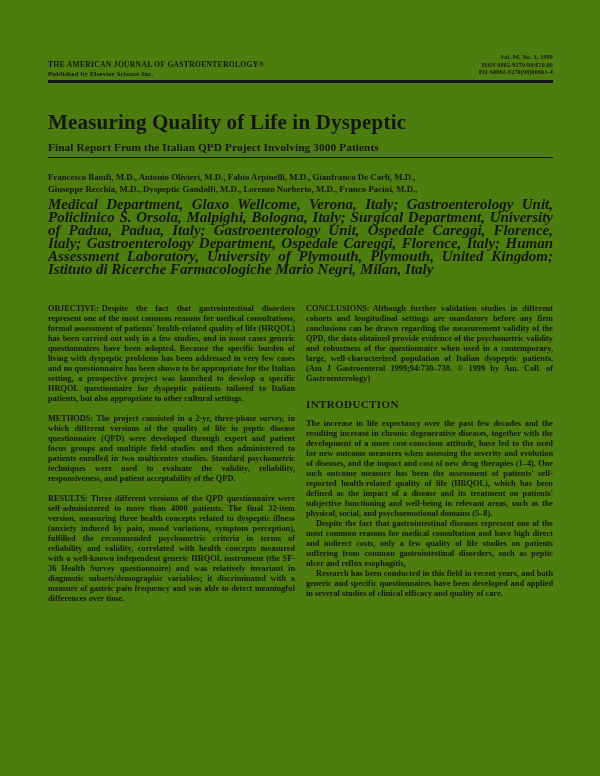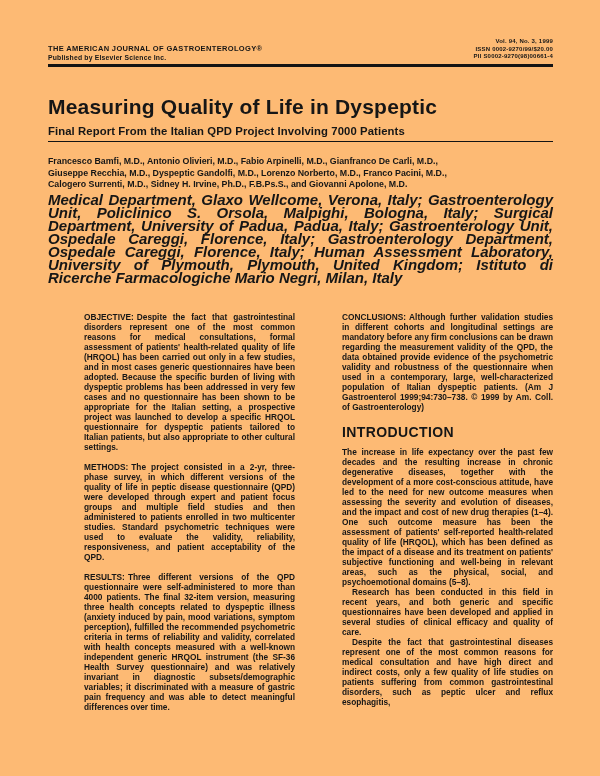--- a/index.html
+++ b/index.html
@@ -1,24 +1,24 @@
 <!DOCTYPE html>
 <html><head>
 <meta charset="utf-8">
 <style>
   html, body { margin: 0; padding: 0; background: #ffffff; }
   .sheet {
     position: relative;
     width: 600px;
     height: 776px;
     box-sizing: border-box;
-    padding: 38px 47px 0 48px;
-    background: #fdba74;
+    padding: 54px 47px 0 48px;
+    background: #4d7c0f;
     color: #161616;
-    font-family: Liberation Sans, sans-serif;
+    font-family: Liberation Serif, serif;
     overflow: hidden;
   }
 
   
   .journal-header { display: flex; justify-content: space-between; align-items: flex-end; }
   .jh-name { font-size: 7.5px; font-weight: bold; letter-spacing: .35px; }
   .jh-pub  { font-size: 6.8px; font-weight: bold; margin-top: 1px; letter-spacing: .2px; }
   .jh-right { text-align: right; font-size: 6px; font-weight: bold; line-height: 7.6px; letter-spacing: .2px; }
   .rule-thick { height: 3px; background: #141414; margin-top: 3px; }
 
@@ -31,24 +31,24 @@
   
   .authors { margin-top: 14px; font-size: 8.8px; font-weight: bold; line-height: 11.3px; }
   .affiliations {
     margin-top: 3px;
     font-size: 15px; font-weight: bold; font-style: italic;
     line-height: 13px; text-align: justify;
   }
 
   
   .columns { display: flex; gap: 11px; margin-top: 28px; }
-  .col { width: 247px; font-size: 8.3px; line-height: 10px; text-align: justify; font-weight: bold; margin-left: 36px; }
+  .col { width: 247px; font-size: 8.3px; line-height: 10px; text-align: justify; font-weight: bold; }
   p.abs { margin: 0 0 10px 0; }
   .runin { margin-right: 3px; }
-  h2.section { font-size: 14px; font-weight: bold; letter-spacing: .4px; margin: 15px 0 10px 0; }
+  h2.section { font-size: 11px; font-weight: bold; letter-spacing: .4px; margin: 15px 0 10px 0; }
   p.intro { margin: 0; }
   p.intro.indent { text-indent: 10px; }
 </style>
 </head>
 <body>
 
 <div class="sheet">
 
   <div class="journal-header">
     <div class="jh-left">
@@ -60,27 +60,26 @@
       <div>ISSN 0002-9270/99/$20.00</div>
       <div>PII S0002-9270(98)00661-4</div>
     </div>
   </div>
   <div class="rule-thick"></div>
 
   <div class="title-block">
     <div class="title-line">Measuring Quality of Life in Dyspeptic</div>
   </div>
 
-  <div class="subtitle">Final Report From the Italian QPD Project Involving 7000 Patients</div>
+  <div class="subtitle">Final Report From the Italian QPD Project Involving 3000 Patients</div>
   <div class="rule-thin"></div>
 
   <div class="authors">
     <div>Francesco Bamfi, M.D., Antonio Olivieri, M.D., Fabio Arpinelli, M.D., Gianfranco De Carli, M.D.,</div>
     <div>Giuseppe Recchia, M.D., Dyspeptic Gandolfi, M.D., Lorenzo Norberto, M.D., Franco Pacini, M.D.,</div>
-    <div>Calogero Surrenti, M.D., Sidney H. Irvine, Ph.D., F.B.Ps.S., and Giovanni Apolone, M.D.</div>
   </div>
 
   <div class="affiliations">Medical Department, Glaxo Wellcome, Verona, Italy; Gastroenterology Unit, Policlinico S. Orsola, Malpighi, Bologna, Italy; Surgical Department, University of Padua, Padua, Italy; Gastroenterology Unit, Ospedale Careggi, Florence, Italy; Gastroenterology Department, Ospedale Careggi, Florence, Italy; Human Assessment Laboratory, University of Plymouth, Plymouth, United Kingdom; Istituto di Ricerche Farmacologiche Mario Negri, Milan, Italy</div>
 
   <div class="columns">
 
     <div class="col">
       <p class="abs">
         <span class="runin">OBJECTIVE:</span><span>Despite the fact that gastrointestinal disorders represent one of the most common reasons for medical consultations, formal assessment of patients' health-related quality of life (HRQOL) has been carried out only in a few studies, and in most cases generic questionnaires have been adopted. Because the specific burden of living with dyspeptic problems has been addressed in very few cases and no questionnaire has been shown to be appropriate for the Italian setting, a prospective project was launched to develop a specific HRQOL questionnaire for dyspeptic patients tailored to Italian patients, but also appropriate to other cultural settings.</span>
       </p>
@@ -91,18 +90,18 @@
         <span class="runin">RESULTS:</span><span>Three different versions of the QPD questionnaire were self-administered to more than 4000 patients. The final 32-item version, measuring three health concepts related to dyspeptic illness (anxiety induced by pain, mood variations, symptom perception), fulfilled the recommended psychometric criteria in terms of reliability and validity, correlated with health concepts measured with a well-known independent generic HRQOL instrument (the SF-36 Health Survey questionnaire) and was relatively invariant in diagnostic subsets/demographic variables; it discriminated with a measure of gastric pain frequency and was able to detect meaningful differences over time.</span>
       </p>
     </div>
 
     <div class="col">
       <p class="abs">
         <span class="runin">CONCLUSIONS:</span><span>Although further validation studies in different cohorts and longitudinal settings are mandatory before any firm conclusions can be drawn regarding the measurement validity of the QPD, the data obtained provide evidence of the psychometric validity and robustness of the questionnaire when used in a contemporary, large, well-characterized population of Italian dyspeptic patients. (Am J Gastroenterol 1999;94:730–738. © 1999 by Am. Coll. of Gastroenterology)</span>
       </p>
       <h2 class="section">INTRODUCTION</h2>
       <p class="intro">The increase in life expectancy over the past few decades and the resulting increase in chronic degenerative diseases, together with the development of a more cost-conscious attitude, have led to the need for new outcome measures when assessing the severity and evolution of diseases, and the impact and cost of new drug therapies (1–4). One such outcome measure has been the assessment of patients' self-reported health-related quality of life (HRQOL), which has been defined as the impact of a disease and its treatment on patients' subjective functioning and well-being in relevant areas, such as the physical, social, and psychoemotional domains (5–8).</p>
+      <p class="intro indent">Despite the fact that gastrointestinal diseases represent one of the most common reasons for medical consultation and have high direct and indirect costs, only a few quality of life studies on patients suffering from common gastrointestinal disorders, such as peptic ulcer and reflux esophagitis,</p>
       <p class="intro indent">Research has been conducted in this field in recent years, and both generic and specific questionnaires have been developed and applied in several studies of clinical efficacy and quality of care.</p>
-      <p class="intro indent">Despite the fact that gastrointestinal diseases represent one of the most common reasons for medical consultation and have high direct and indirect costs, only a few quality of life studies on patients suffering from common gastrointestinal disorders, such as peptic ulcer and reflux esophagitis,</p>
     </div>
 
   </div>
 </div>
 
 </body></html>

